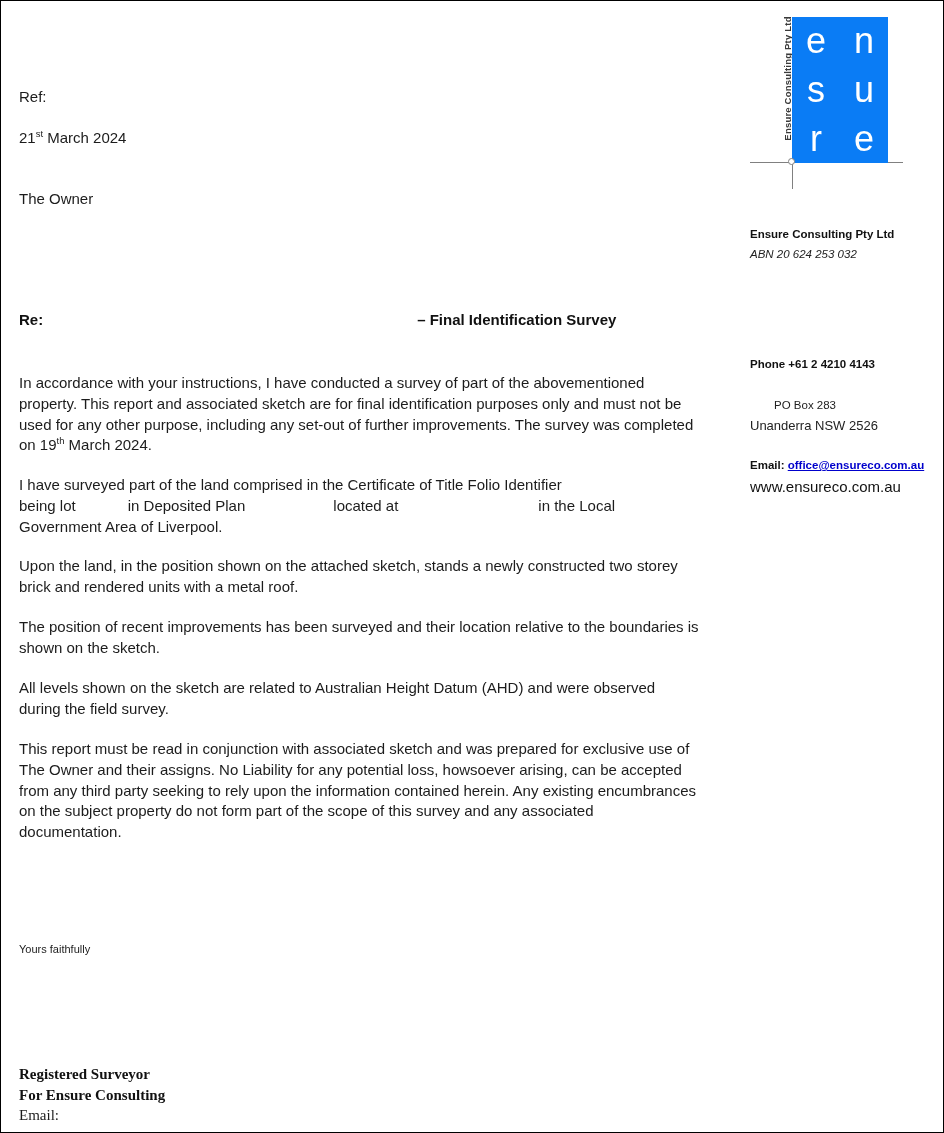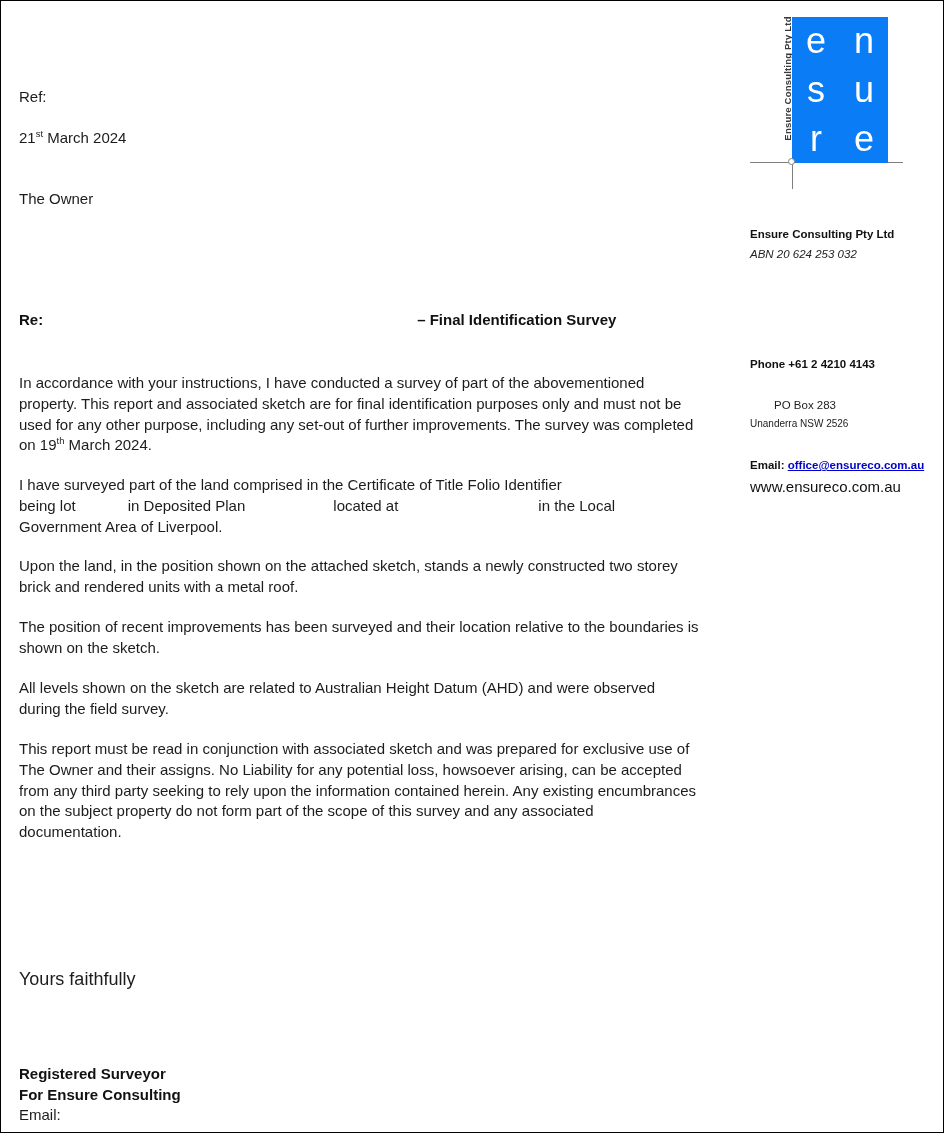--- a/index.html
+++ b/index.html
@@ -141,21 +141,21 @@
     top: 398px;
     font-size: 11.5px;
     color: #222222;
     white-space: nowrap;
     padding-left: 24px;
   }
   .lh-addr2 {
     position: absolute;
     left: 5px;
     top: 417px;
-    font-size: 10px;
+    font-size: 13px;
     color: #222222;
     white-space: nowrap;
   }
   .lh-email-row {
     position: absolute;
     left: 5px;
     top: 458px;
     font-size: 11.5px;
     color: #111111;
     white-space: nowrap;
@@ -230,32 +230,33 @@
     line-height: 0;
   }
 
   .redact-sm { display: inline-block; width: 108px; }
   .redact-md { display: inline-block; width: 52px; }
   .redact-lg { display: inline-block; width: 88px; }
   .redact-xl { display: inline-block; width: 140px; }
 
   .yours {
     position: absolute;
-    top: 968px;
+    top: 942px;
     left: 0;
-    font-size: 18px;
+    font-size: 11px;
     color: #1c1c1c;
   }
   .sig-block {
     position: absolute;
     top: 1063px;
     left: 0;
     font-size: 15px;
     line-height: 20.5px;
     color: #111111;
+    font-family: Liberation Serif, serif;
   }
   .sig-bold { font-weight: bold; }
   .sig-email { font-weight: normal; color: #1c1c1c; }
 </style>
 </head>
 <body>
 
 <div class="page">
 
   <div class="letter">

